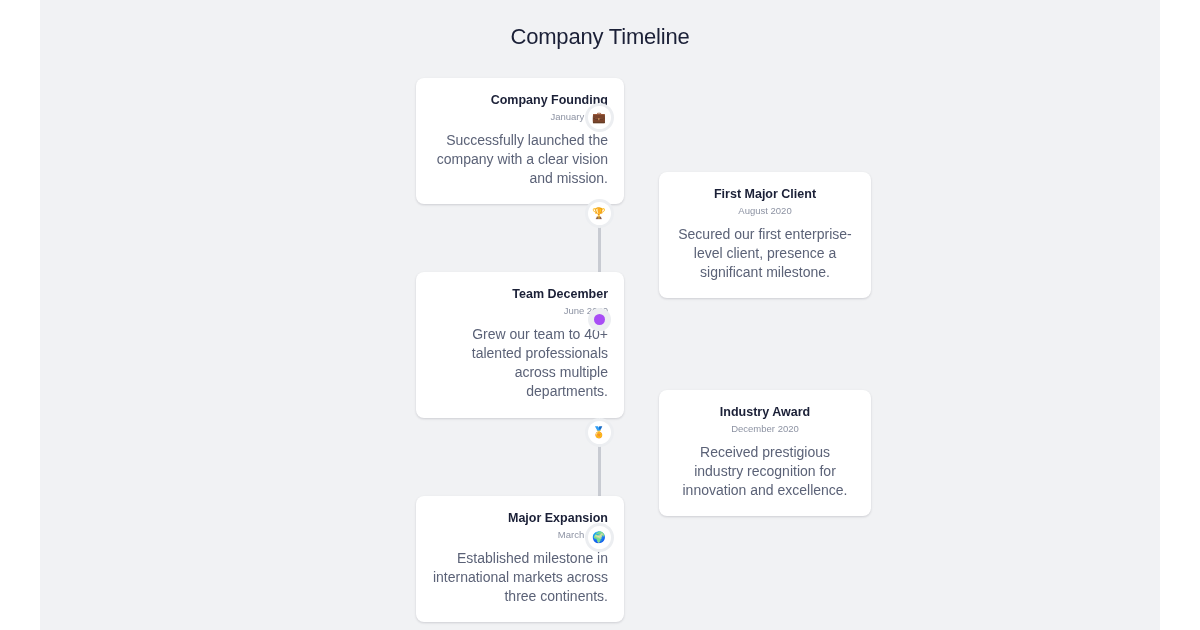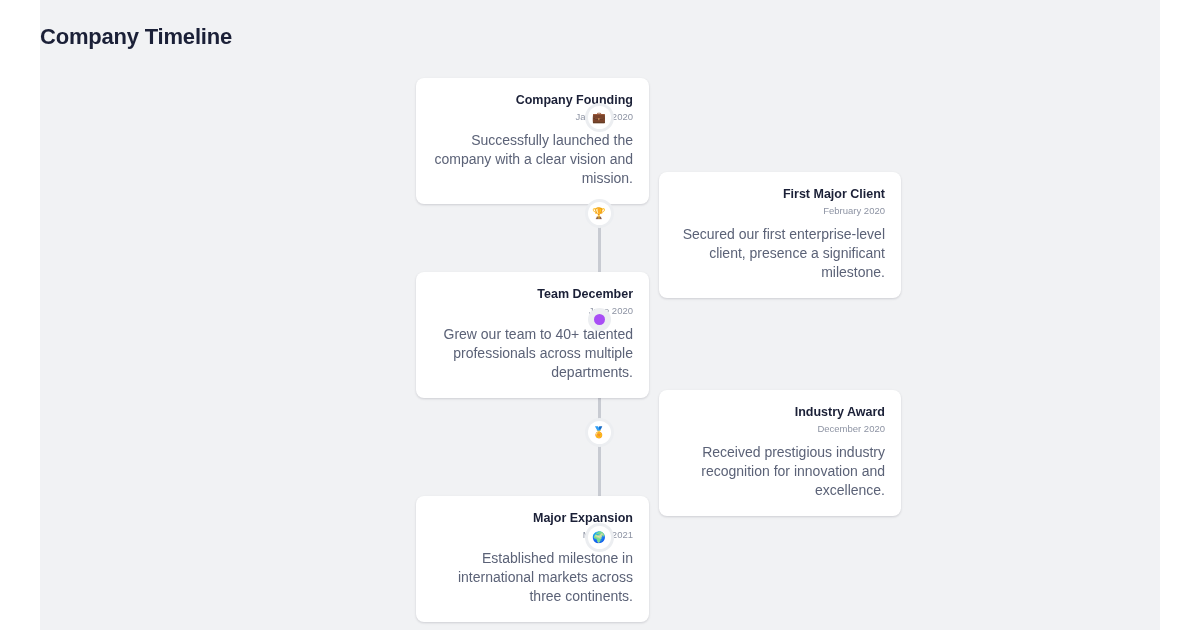--- a/index.html
+++ b/index.html
@@ -22,22 +22,23 @@
     height: 630px;
     background: #f1f2f4;
     overflow: hidden;
   }
 
   .page-title {
     position: absolute;
     left: 0;
     top: 24px;
     width: 1120px;
+    text-align: center;
     font-size: 22px;
-    font-weight: bold;
+    font-weight: normal;
     letter-spacing: -0.2px;
     color: #1b2037;
   }
 
   
   .timeline {
     position: absolute;
     left: 0;
     top: 70px;
     width: 1120px;
@@ -85,22 +86,22 @@
   }
 
   
   .tl-card {
     position: absolute;
     background: #ffffff;
     border-radius: 8px;
     box-shadow: 0 1px 3px rgba(16,24,40,0.10), 0 1px 2px rgba(16,24,40,0.06);
     padding: 14px 16px 16px 16px;
   }
-  .tl-card.left  { left: 376px; width: 233px; text-align: right; }
-  .tl-card.right { left: 619px; width: 242px; text-align: right; }
+  .tl-card.left  { left: 376px; width: 208px; text-align: right; }
+  .tl-card.right { left: 619px; width: 212px; text-align: center; }
 
   .tl-card-title {
     font-size: 12.5px;
     font-weight: bold;
     color: #1b2037;
     line-height: 1.3;
     margin: 0 0 2px 0;
   }
   .tl-card-date {
     font-size: 9.5px;
@@ -128,21 +129,21 @@
         <div class="tl-card left" style="top: 8px;">
           <div class="tl-card-title">Company Founding</div>
           <div class="tl-card-date">January 2020</div>
           <div class="tl-card-desc">Successfully launched the company with a clear vision and mission.</div>
         </div>
         <div class="tl-node" style="top: 36px;">
           <span class="glyph" style="color: rgb(59, 111, 224);">💼</span>
         </div>
         <div class="tl-card right" style="top: 102px;">
           <div class="tl-card-title">First Major Client</div>
-          <div class="tl-card-date">February 2020</div>
+          <div class="tl-card-date">August 2020</div>
           <div class="tl-card-desc">Secured our first enterprise-level client, presence a significant milestone.</div>
         </div>
         <div class="tl-node" style="top: 132px;">
           <span class="glyph" style="color: rgb(46, 204, 111);">🏆</span>
         </div>
         <div class="tl-card left" style="top: 202px;">
           <div class="tl-card-title">Team December</div>
           <div class="tl-card-date">June 2020</div>
           <div class="tl-card-desc">Grew our team to 40+ talented professionals across multiple departments.</div>
         </div>

